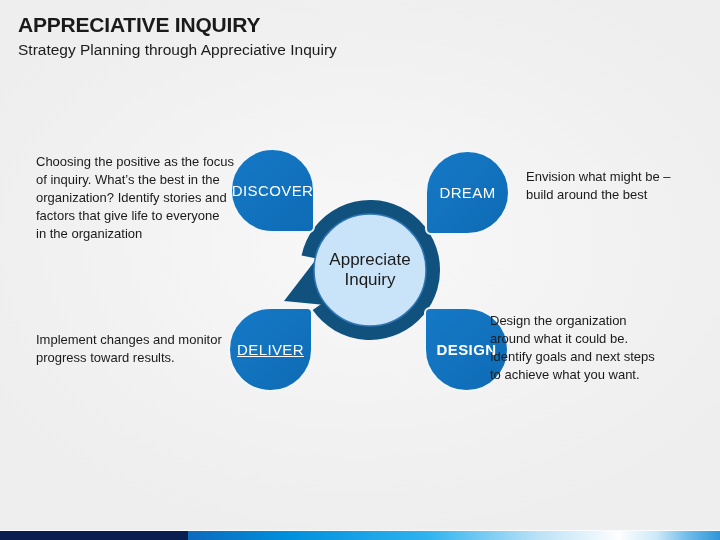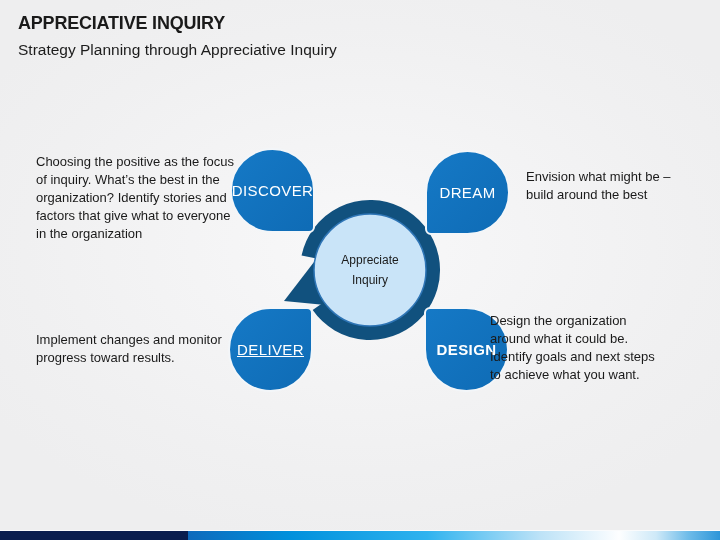--- a/index.html
+++ b/index.html
@@ -4,21 +4,21 @@
 <style>
   html,body{margin:0;padding:0;background:#d8d8d8;}
   #slide{
     position:relative;width:720px;height:540px;overflow:hidden;
     font-family:"Liberation Sans",sans-serif;
     background:radial-gradient(ellipse 62% 55% at 50% 46%, #f8f8f9 0%, #f0f0f1 75%, #eeeeef 100%);
   }
   
   .title{
     position:absolute;left:18px;top:13px;
-    font-size:18px;font-weight:bold;color:#1a1a1a;letter-spacing:-0.2px;
+    font-size:21px;font-weight:bold;color:#1a1a1a;letter-spacing:-0.2px;
   }
   .subtitle{
     position:absolute;left:18px;top:41px;
     font-size:15.5px;color:#1c1c1c;
   }
   
   .node{
     position:absolute;width:85px;height:85px;box-sizing:border-box;
     background:linear-gradient(135deg,#1579c6 0%,#0f6cb6 95%);
     border:2px solid #f3f6f9;
@@ -27,21 +27,21 @@
   }
   .node.discover{left:230px;top:148px;border-radius:50% 50% 6px 50%;}
   .node.dream   {left:425px;top:150px;border-radius:50% 50% 50% 6px;}
   .node.deliver {left:228px;top:307px;border-radius:50% 6px 50% 50%;text-decoration:underline;}
   .node.design  {left:424px;top:307px;border-radius:6px 50% 50% 50%;font-weight:bold;}
   
   .ring-svg{position:absolute;left:270px;top:190px;width:200px;height:160px;}
   
   .center-label{
     position:absolute;left:300px;top:250px;width:140px;
-    text-align:center;font-size:12px;line-height:20px;color:#1b1b1b;
+    text-align:center;font-size:17px;line-height:20px;color:#1b1b1b;
     white-space:pre-line;
   }
   
   .desc{
     position:absolute;font-size:13px;line-height:18px;color:#1a1a1a;
     white-space:pre-line;
   }
   .desc.discover{left:36px;top:153px;width:210px;}
   .desc.dream   {left:526px;top:168px;width:185px;}
   .desc.deliver {left:36px;top:331px;width:225px;}
@@ -85,21 +85,21 @@
   <div class="node deliver">
     <span>DELIVER</span>
   </div>
   <div class="node design">
     <span>DESIGN</span>
   </div>
 
   <div class="desc discover">Choosing the positive as the focus
 of inquiry. What’s the best in the
 organization? Identify stories and
-factors that give what to everyone
+factors that give life to everyone
 in the organization</div>
   <div class="desc dream">Envision what might be –
 build around the best</div>
   <div class="desc deliver">Implement changes and monitor
 progress toward results.</div>
   <div class="desc design">Design the organization
 around what it could be.
 Identify goals and next steps
 to achieve what you want.</div>
 

